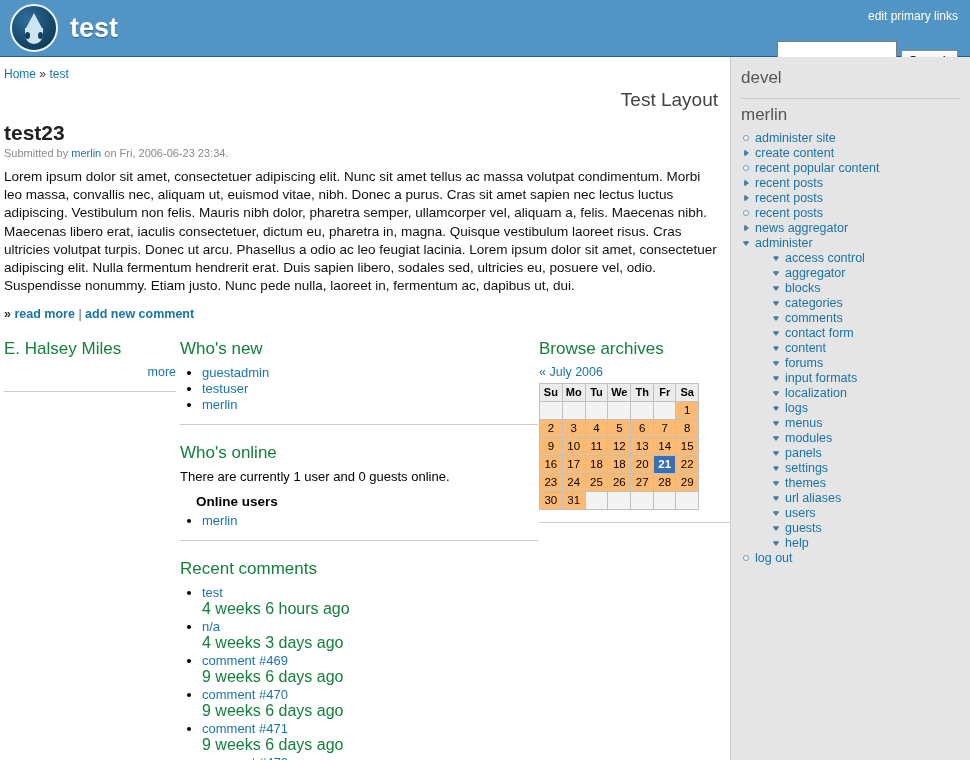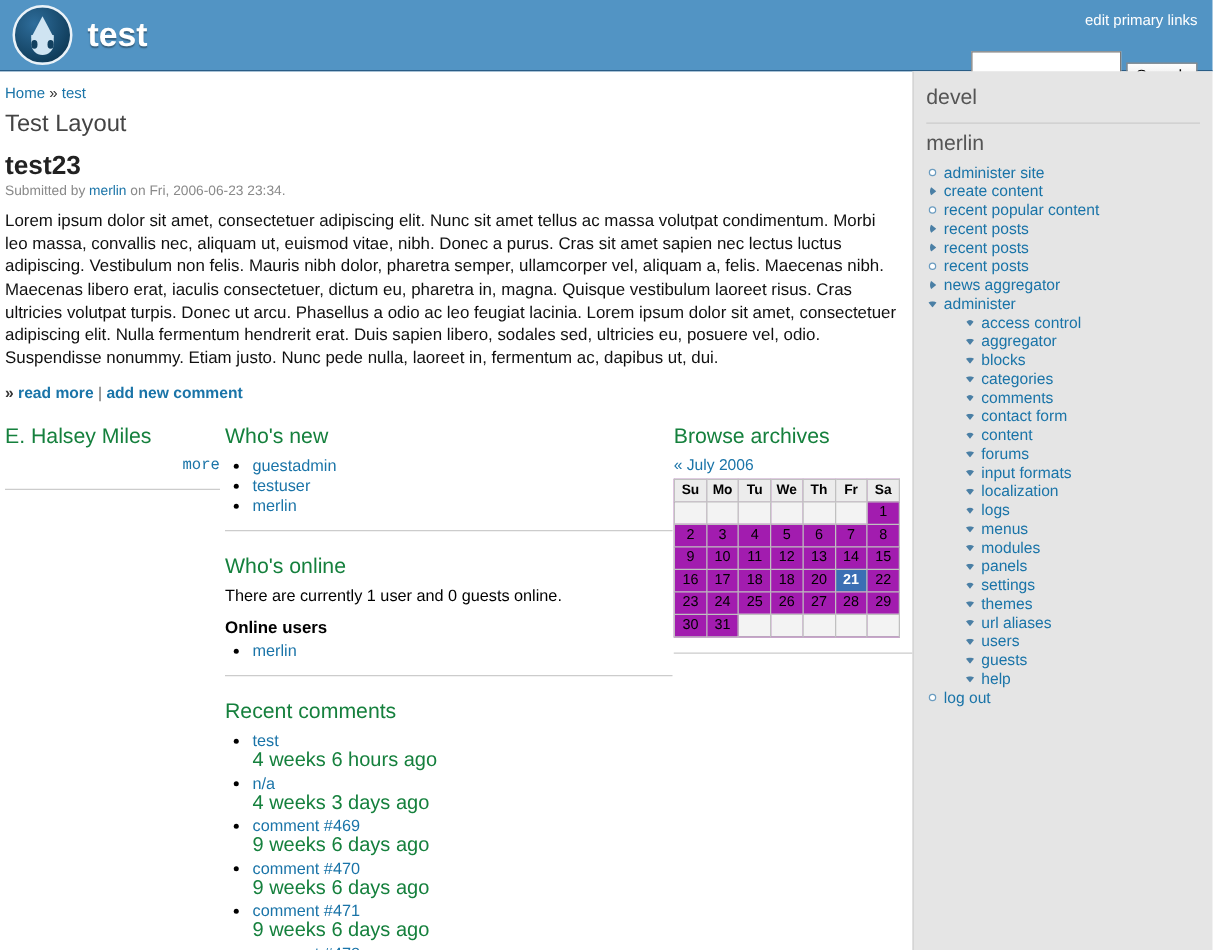--- a/index.html
+++ b/index.html
@@ -94,20 +94,21 @@
     padding: 9px 10px 0 10px;
     overflow: hidden;
   }
 
   
   #breadcrumb { font-size: 12px; margin-bottom: 8px; }
   #breadcrumb .sep { color: #333; }
   h1.page-title {
     font-size: 19px; font-weight: normal; color: #444;
     margin: 0 0 10px 0;
+    text-align: right;
   }
   h2.node-title {
     font-size: 21px; font-weight: bold; color: #222;
     margin: 0 0 2px 0;
   }
   .submitted {
     font-size: 11px; color: #898989; margin-bottom: 9px;
   }
   .node-body {
     font-size: 13.5px; line-height: 1.35; color: #101010;
@@ -130,32 +131,32 @@
     margin: 0 0 6px 0;
   }
   .block { margin-bottom: 18px; }
   .block hr {
     border: none; border-top: 1px solid #cccccc; margin: 12px 0 0 0;
   }
   ul.bullet {
     margin: 2px 0 0 0; padding-left: 22px; list-style: disc;
   }
   ul.bullet li { margin: 1px 0; font-size: 13px; }
-  .more-link { text-align: right; font-size: 12.5px; font-family: Liberation Mono, monospace; }
-  h3.sub { font-size: 13.5px; font-weight: bold; margin: 10px 0 4px 0; }
+  .more-link { text-align: right; font-size: 12.5px; }
+  h3.sub { font-size: 13.5px; font-weight: bold; margin: 10px 0 4px 16px; }
   .plain-text { font-size: 13px; }
   .comment-time { font-size: 16px; color: #15803d; }
 
   
   .cal-nav { font-size: 12.5px; margin-bottom: 4px; }
   table.calendar {
     border-collapse: collapse;
     font-size: 11.5px;
-    width: 181px;
-    background: #a21caf;
+    width: 160px;
+    background: #fdba74;
   }
   table.calendar th, table.calendar td {
     border: 1px solid #c0c0c0;
     width: 25px; height: 18px;
     text-align: center;
     padding: 0;
   }
   table.calendar th {
     background: #ececec; font-weight: bold; font-size: 11px;
   }

